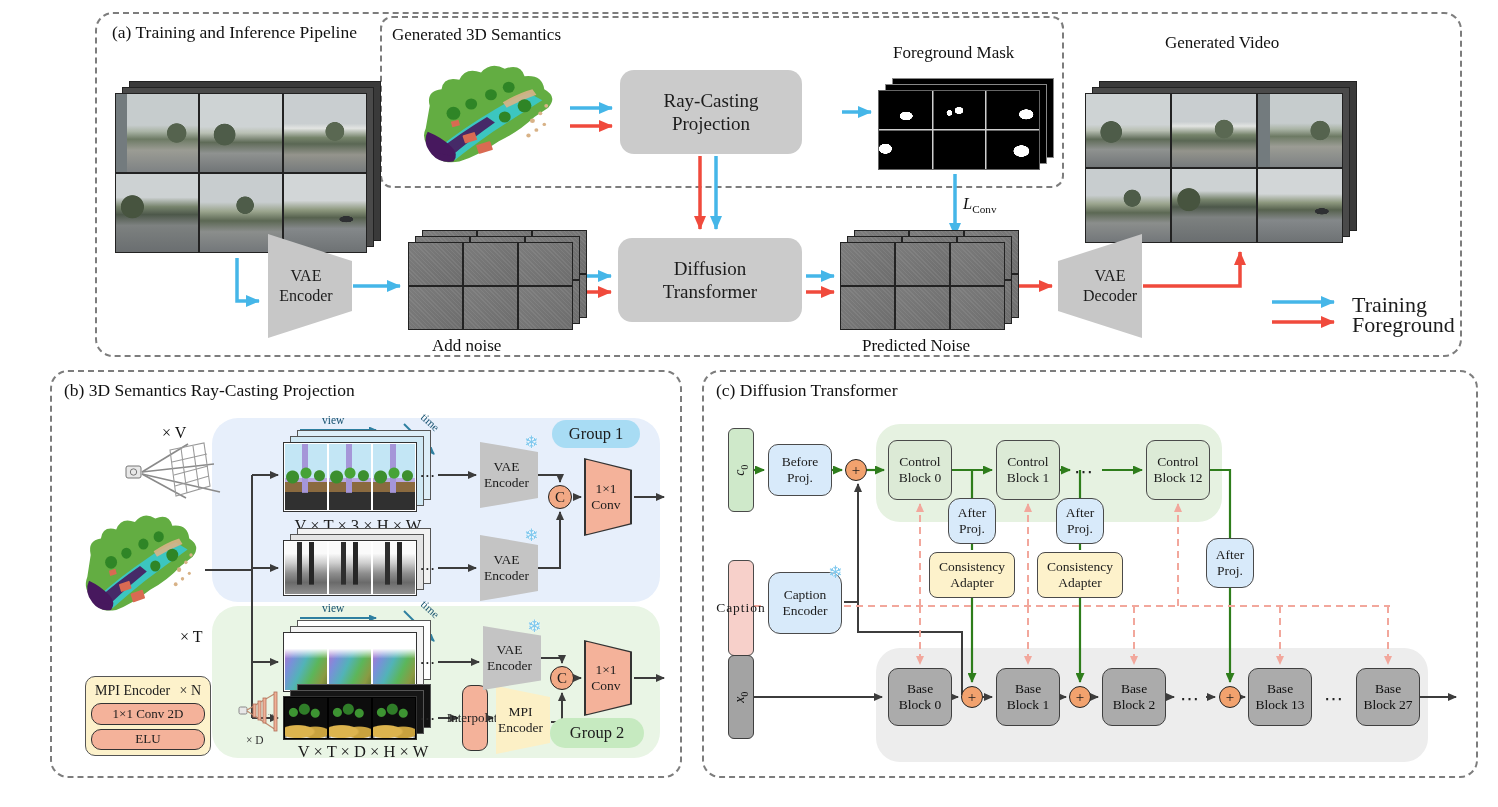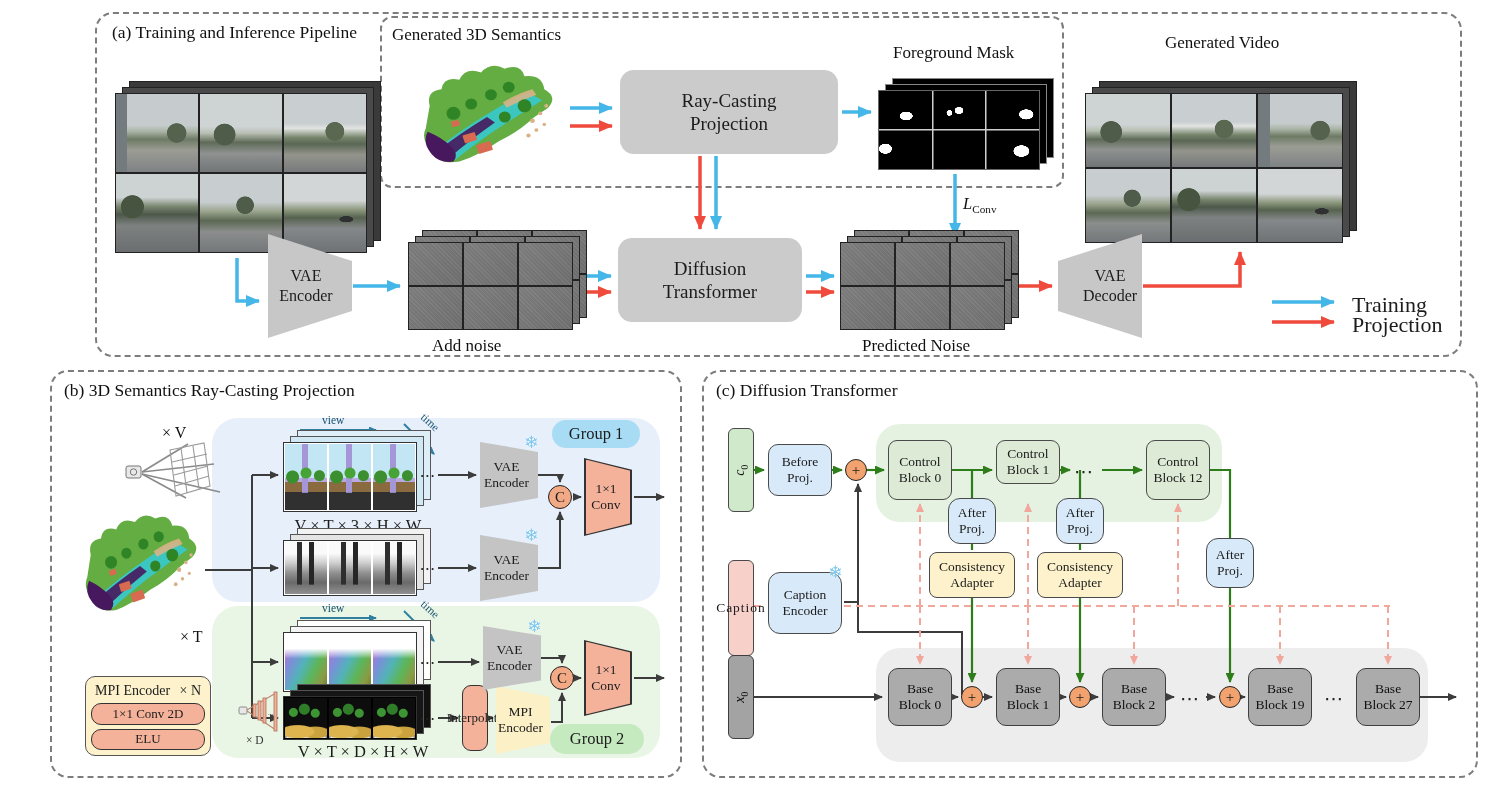--- a/index.html
+++ b/index.html
@@ -263,21 +263,21 @@
       <div class="pD"></div>
         <div class="pF"></div>
         <div class="pE"></div>
     </div>
   </div>
 
   <svg class="abs" style="left:408px;top:52px;z-index:3;" width="158" height="130">
       <use href="#sem3d"></use>
     </svg>
 
-  <div class="box grayblock" style="left:620px;top:70px;width:218px;height:84px;padding:0 22px;">Ray-Casting Projection</div>
+  <div class="box grayblock" style="left:620px;top:70px;width:182px;height:84px;padding:0 22px;">Ray-Casting Projection</div>
 
   <div class="stack" style="left:878px;top:78px;width:176px;height:94px;">
     <div class="ly" style="left:14px;top:0;width:162px;height:80px;background:#000;border-color:#888;"></div>
     <div class="ly" style="left:7px;top:6px;width:162px;height:80px;background:#000;border-color:#888;"></div>
     <div class="ly maskface" style="left:0;top:12px;width:162px;height:80px;border-color:#666;"></div>
   </div>
 
   <div class="stack" style="left:1085px;top:81px;width:272px;height:164px;">
     <div class="ly" style="left:14px;top:0;width:258px;height:150px;background:#3a3a3a;"></div>
     <div class="ly" style="left:7px;top:6px;width:258px;height:150px;background:#4a4a4a;"></div>
@@ -350,21 +350,21 @@
         <div class="ncell"></div>
     </div>
   </div>
   <div class="lab" style="left:862px;top:336px;">Predicted Noise</div>
 
   <div class="lab" style="left:963px;top:194px;font-size:16.5px;">
     <i>L</i><sub>Conv</sub>
   </div>
 
   <div class="legtext" style="left:1352px;top:292px;">Training</div>
-  <div class="legtext" style="left:1352px;top:312px;">Projection</div>
+  <div class="legtext" style="left:1352px;top:312px;">Foreground</div>
 
   <div class="ptitle" style="left:64px;top:380px;">(b) 3D Semantics Ray-Casting Projection</div>
 
   <div class="lab" style="left:162px;top:424px;font-size:16px;">× V</div>
 
   <svg class="abs" style="left:124px;top:438px;z-index:3;" width="112" height="76" viewBox="0 0 112 76">
     <g stroke="#8a8a8a" stroke-width="1.6" fill="none">
       <line x1="18" y1="34" x2="64" y2="6"></line>
         <line x1="18" y1="34" x2="90" y2="26"></line>
       <line x1="18" y1="36" x2="62" y2="60"></line>
@@ -417,21 +417,21 @@
   <div class="box trapE" style="left:480px;top:442px;width:58px;height:66px;padding-right:5px;">VAE Encoder</div>
   <div class="snow" style="left:524px;top:432px;">❄</div>
   <div class="box trapE" style="left:480px;top:535px;width:58px;height:66px;padding-right:5px;">VAE Encoder</div>
   <div class="snow" style="left:524px;top:525px;">❄</div>
 
   <div class="box circ cc" style="left:548px;top:485px;width:24px;height:24px;">C</div>
   <div class="box trapCo" style="left:584px;top:458px;width:48px;height:78px;">
     <div class="trapCi" style="padding-right:4px;">1×1 Conv</div>
   </div>
 
-  <div class="box pill" style="left:550px;top:718px;width:94px;height:30px;background:#c6eac0;margin-top:6px;">Group 2</div>
+  <div class="box pill" style="left:550px;top:718px;width:94px;height:30px;background:#c6eac0;">Group 2</div>
   <div class="vt" style="left:322px;top:602px;">view</div>
   <div class="vt" style="left:420px;top:603px;transform:rotate(42deg);">time</div>
 
   <div class="stack" style="left:283px;top:620px;width:148px;height:72px;">
     <div class="ly" style="left:14px;top:0;width:134px;height:60px;background:#fff;border-color:#555;"></div>
     <div class="ly" style="left:7px;top:6px;width:134px;height:60px;background:#f4f4f4;border-color:#555;"></div>
     <div class="ly row3" style="left:0;top:12px;width:134px;height:60px;">
       <div class="coordcell"></div>
         <div class="coordcell"></div>
         <div class="coordcell"></div>
@@ -486,21 +486,21 @@
 
   <div class="ptitle" style="left:716px;top:380px;">(c) Diffusion Transformer</div>
 
   <div class="box vbox" style="left:728px;top:428px;width:26px;height:84px;background:#cfe9ca;border:1.6px solid #4a4a4a;border-radius:6px;font-size:14px;">
     <span><i>c</i><sub>0</sub></span>
   </div>
   <div class="box blueb" style="left:768px;top:444px;width:64px;height:52px;padding:0 6px;">Before Proj.</div>
   <div class="box circ plusc" style="left:845px;top:459px;width:22px;height:22px;">+</div>
 
   <div class="box ctrlb" style="left:888px;top:440px;width:64px;height:60px;padding:16px 5px;">Control Block 0</div>
-  <div class="box ctrlb" style="left:996px;top:440px;width:64px;height:44px;padding:0 5px;">Control Block 1</div>
+  <div class="box ctrlb" style="left:996px;top:440px;width:64px;height:60px;padding:0 5px;">Control Block 1</div>
   <div class="dots" style="left:1074px;top:460px;font-size:19px;">⋯</div>
   <div class="box ctrlb" style="left:1146px;top:440px;width:64px;height:60px;padding:0 5px;">Control Block 12</div>
 
   <div class="box blueb" style="left:948px;top:498px;width:48px;height:46px;border-radius:12px;padding:0 4px;">After Proj.</div>
   <div class="box blueb" style="left:1056px;top:498px;width:48px;height:46px;border-radius:12px;padding:0 4px;">After Proj.</div>
   <div class="box blueb" style="left:1206px;top:538px;width:48px;height:50px;border-radius:12px;padding:0 4px;">After Proj.</div>
 
   <div class="box yellowb" style="left:929px;top:552px;width:86px;height:46px;padding:0 6px;">Consistency Adapter</div>
   <div class="box yellowb" style="left:1037px;top:552px;width:86px;height:46px;padding:0 6px;">Consistency Adapter</div>
 
@@ -512,17 +512,17 @@
     <span><i>x</i><sub>0</sub></span>
   </div>
 
   <div class="box baseb" style="left:888px;top:668px;width:64px;height:58px;padding:0 5px;">Base Block 0</div>
   <div class="box circ plusc" style="left:961px;top:686px;width:22px;height:22px;">+</div>
   <div class="box baseb" style="left:996px;top:668px;width:64px;height:58px;padding:0 5px;">Base Block 1</div>
   <div class="box circ plusc" style="left:1069px;top:686px;width:22px;height:22px;">+</div>
   <div class="box baseb" style="left:1102px;top:668px;width:64px;height:58px;padding:0 5px;">Base Block 2</div>
   <div class="dots" style="left:1180px;top:687px;font-size:19px;">⋯</div>
   <div class="box circ plusc" style="left:1219px;top:686px;width:22px;height:22px;">+</div>
-  <div class="box baseb" style="left:1248px;top:668px;width:64px;height:58px;padding:0 5px;">Base Block 19</div>
+  <div class="box baseb" style="left:1248px;top:668px;width:64px;height:58px;padding:0 5px;">Base Block 13</div>
   <div class="dots" style="left:1324px;top:687px;font-size:19px;">⋯</div>
   <div class="box baseb" style="left:1356px;top:668px;width:64px;height:58px;padding:0 5px;">Base Block 27</div>
 
 </div>
 
 </body></html>

